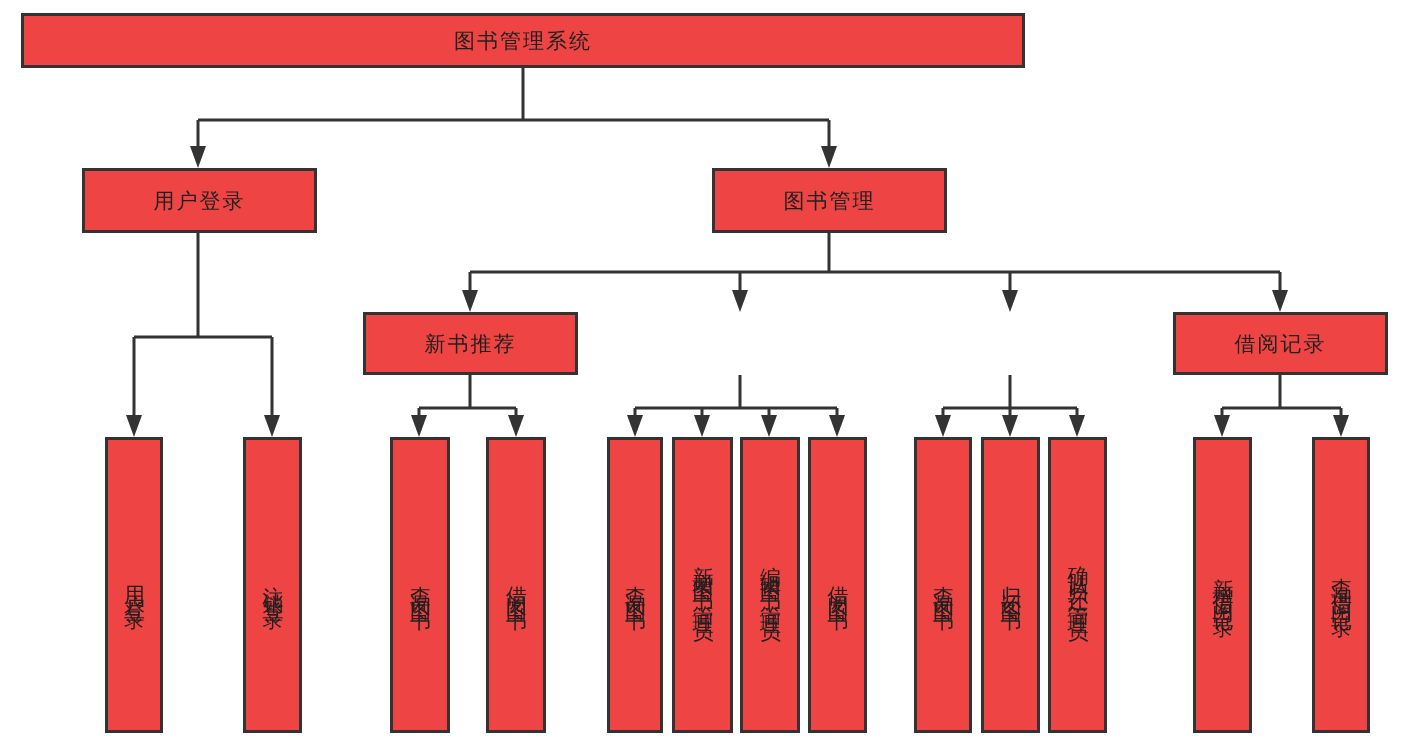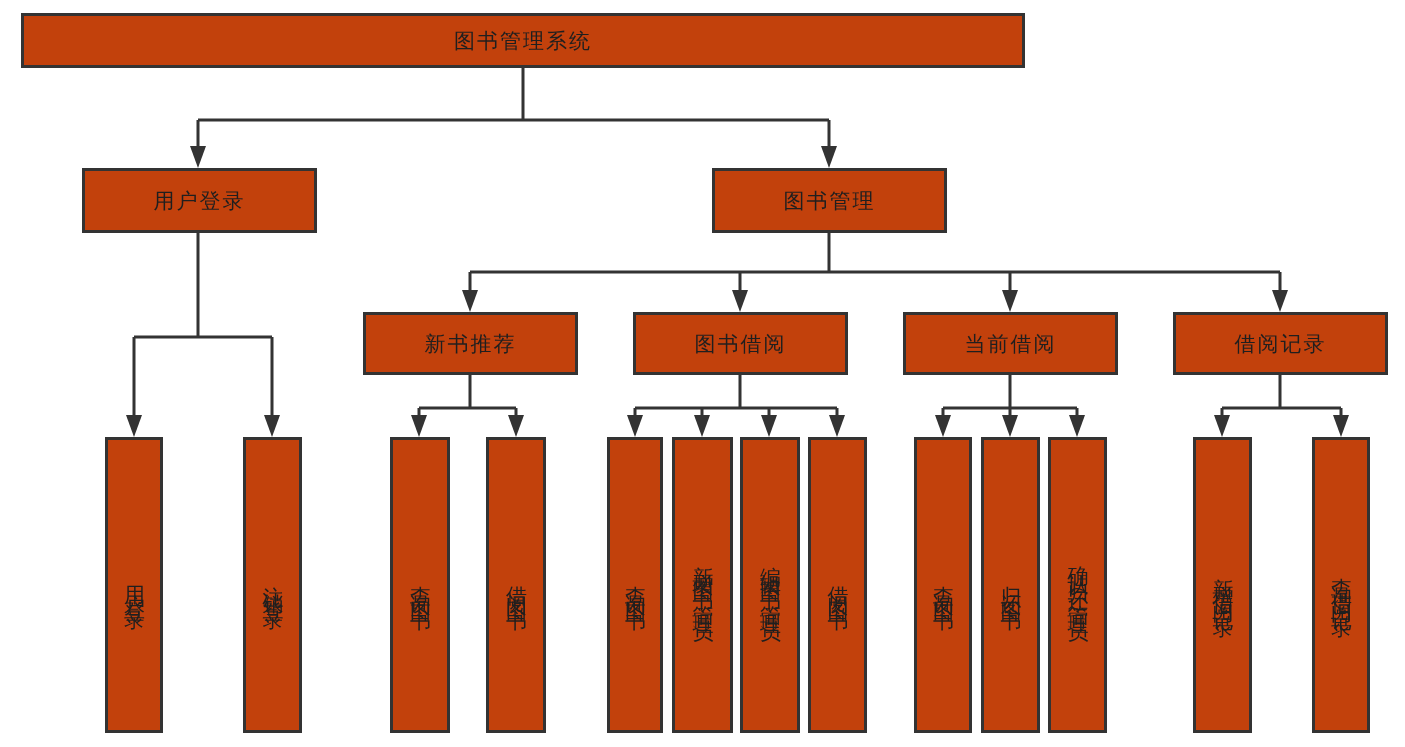--- a/index.html
+++ b/index.html
@@ -10,21 +10,21 @@
     background: #ffffff;
     font-family: "DejaVu Sans", "Liberation Sans", sans-serif;
     color: #1f1f1f;
     overflow: hidden;
   }
   #wires { position: absolute; left: 0; top: 0; }
   .node {
     position: absolute;
     box-sizing: border-box;
     border: 3px solid #333333;
-    background: #c2410c;
+    background: #ef4444;
     display: flex;
     align-items: center;
     justify-content: center;
     text-align: center;
     font-size: 21px;
     letter-spacing: 2px;
     color: #1f1f1f;
   }
   .node.root   { left: 21px;  top: 13px;  width: 1004px; height: 55px; }
   .node.lvl2   { top: 168px; width: 235px; height: 65px; }
@@ -104,22 +104,20 @@
       <polygon points="1333,415 1349,415 1341,437" fill="#333333" stroke="none"></polygon>
     </g>
   </svg>
 
   <div class="node root">图书管理系统</div>
 
   <div class="node lvl2" style="left:82px;">用户登录</div>
   <div class="node lvl3" style="left:363px;">新书推荐</div>
 
   <div class="node lvl2" style="left:712px;">图书管理</div>
-  <div class="node lvl3" style="left:633px;">图书借阅</div>
-  <div class="node lvl3" style="left:903px;">当前借阅</div>
   <div class="node lvl3" style="left:1173px;">借阅记录</div>
 
   <div class="node leaf" style="left:105px;width:58px;">用户登录</div>
   <div class="node leaf" style="left:243px;width:59px;">注销登录</div>
 
   <div class="node leaf" style="left:390px;width:60px;">查询图书</div>
   <div class="node leaf" style="left:486px;width:60px;">借阅图书</div>
 
   <div class="node leaf" style="left:607px;width:56px;">查询图书</div>
   <div class="node leaf" style="left:672px;width:61px;">新增图书（管理员）</div>

